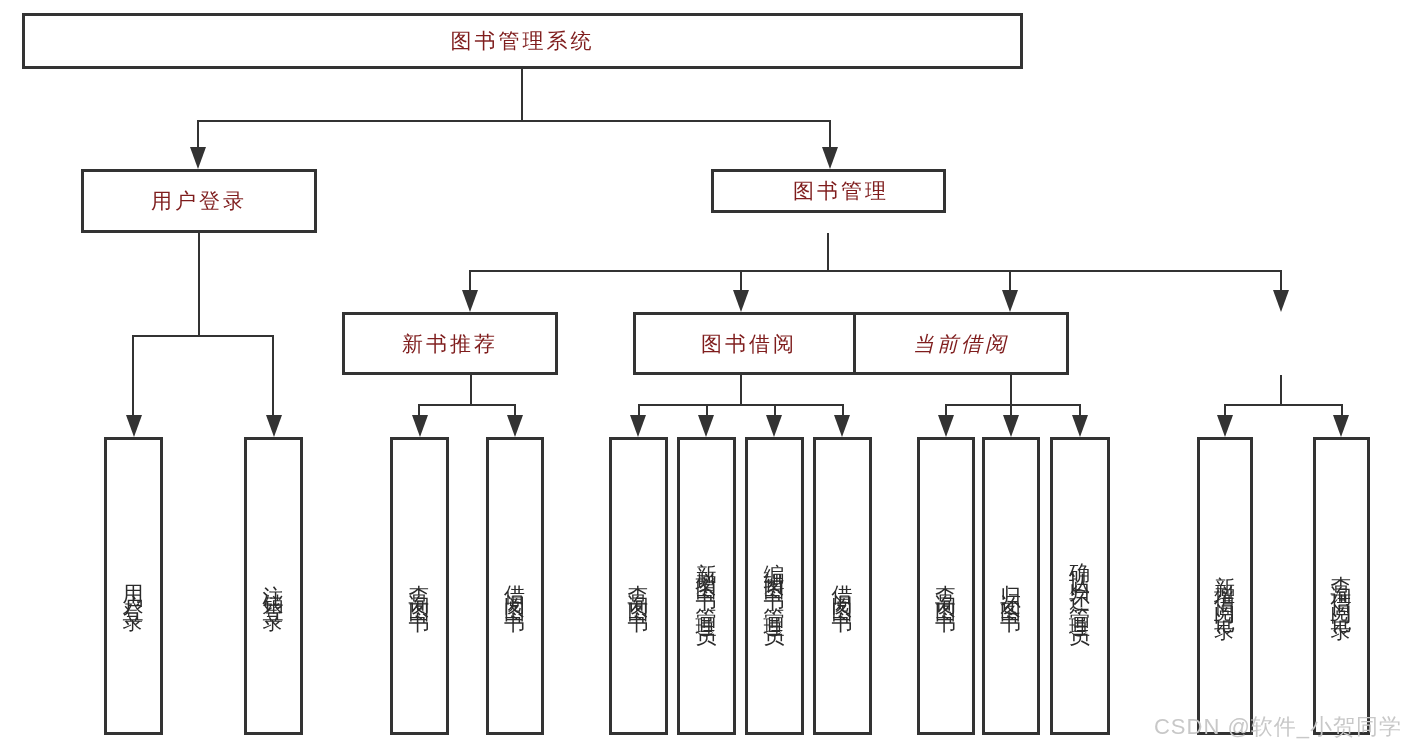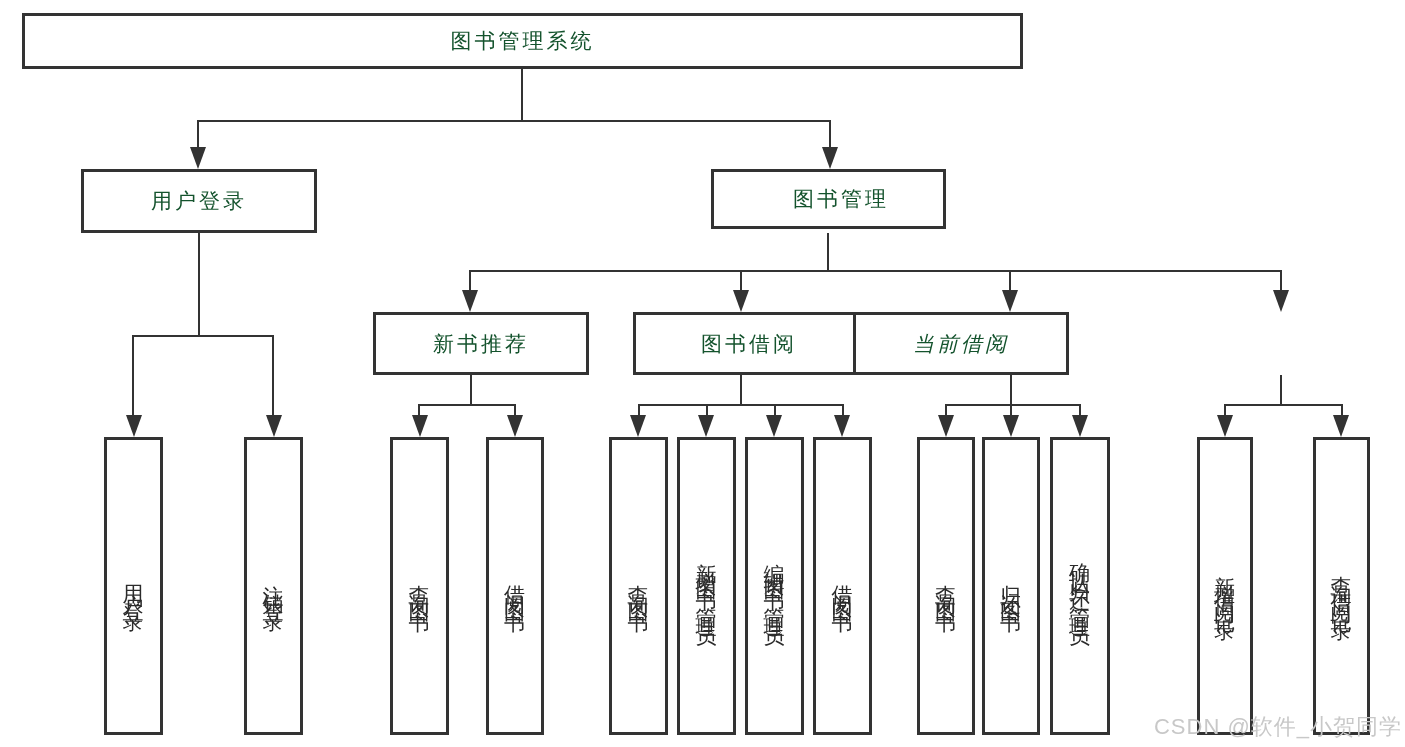--- a/index.html
+++ b/index.html
@@ -4,21 +4,21 @@
 <style>
   html,body{margin:0;padding:0;background:#ffffff;}
   .stage{
     position:relative;width:1405px;height:747px;background:#ffffff;overflow:hidden;
     font-family:"Liberation Sans","DejaVu Sans",sans-serif;color:#2b2b2b;
   }
   .box{
     position:absolute;box-sizing:border-box;border:3px solid #333333;background:#ffffff;
     display:flex;align-items:center;justify-content:center;
   }
-  .box.h{font-size:21px;letter-spacing:3px;color:#14532d;white-space:nowrap;}
+  .box.h{font-size:21px;letter-spacing:3px;color:#7f1d1d;white-space:nowrap;}
   .box.v span{
     writing-mode:vertical-rl;text-orientation:mixed;
     font-size:21px;letter-spacing:9px;line-height:1;color:#2b2b2b;white-space:nowrap;
   }
   .vline{position:absolute;width:2px;background:#333333;}
   .hline{position:absolute;height:2px;background:#333333;}
   .arrow{
     position:absolute;width:0;height:0;
     border-left:8px solid transparent;border-right:8px solid transparent;
     border-top:22px solid #333333;
@@ -40,21 +40,21 @@
   <div class="vline" style="left:521px;top:69px;height:51px;"></div>
   <div class="hline" style="left:198px;top:120px;width:633px;"></div>
   <div class="vline" style="left:197px;top:120px;height:30px;"></div>
   <div class="arrow" style="left:190px;top:147px;"></div>
   <div class="vline" style="left:829px;top:120px;height:30px;"></div>
   <div class="arrow" style="left:822px;top:147px;"></div>
 
   <div class="box h" style="left:81px;top:169px;width:236px;height:64px;">
     <span>用户登录</span>
   </div>
-  <div class="box h" style="left:711px;top:169px;width:235px;height:60px;padding-left:25px;">
+  <div class="box h" style="left:711px;top:169px;width:235px;height:44px;padding-left:25px;">
     <span>图书管理</span>
   </div>
 
   <div class="vline" style="left:198px;top:233px;height:102px;"></div>
   <div class="hline" style="left:133px;top:335px;width:141px;"></div>
   <div class="vline" style="left:132px;top:335px;height:82px;"></div>
   <div class="arrow" style="left:126px;top:415px;"></div>
   <div class="vline" style="left:272px;top:335px;height:82px;"></div>
   <div class="arrow" style="left:266px;top:415px;"></div>
 
@@ -62,21 +62,21 @@
   <div class="hline" style="left:470px;top:270px;width:811px;"></div>
   <div class="vline" style="left:469px;top:270px;height:22px;"></div>
   <div class="arrow" style="left:462px;top:290px;"></div>
   <div class="vline" style="left:740px;top:270px;height:22px;"></div>
   <div class="arrow" style="left:733px;top:290px;"></div>
   <div class="vline" style="left:1009px;top:270px;height:22px;"></div>
   <div class="arrow" style="left:1002px;top:290px;"></div>
   <div class="vline" style="left:1280px;top:270px;height:22px;"></div>
   <div class="arrow" style="left:1273px;top:290px;"></div>
 
-  <div class="box h" style="left:373px;top:312px;width:216px;height:63px;">
+  <div class="box h" style="left:342px;top:312px;width:216px;height:63px;">
     <span>新书推荐</span>
   </div>
   <div class="box h" style="left:633px;top:312px;width:232px;height:63px;">
     <span>图书借阅</span>
   </div>
   <div class="box h" style="left:853px;top:312px;width:216px;height:63px;font-style:italic;">
     <span>当前借阅</span>
   </div>
 
   <div class="vline" style="left:470px;top:375px;height:29px;"></div>

